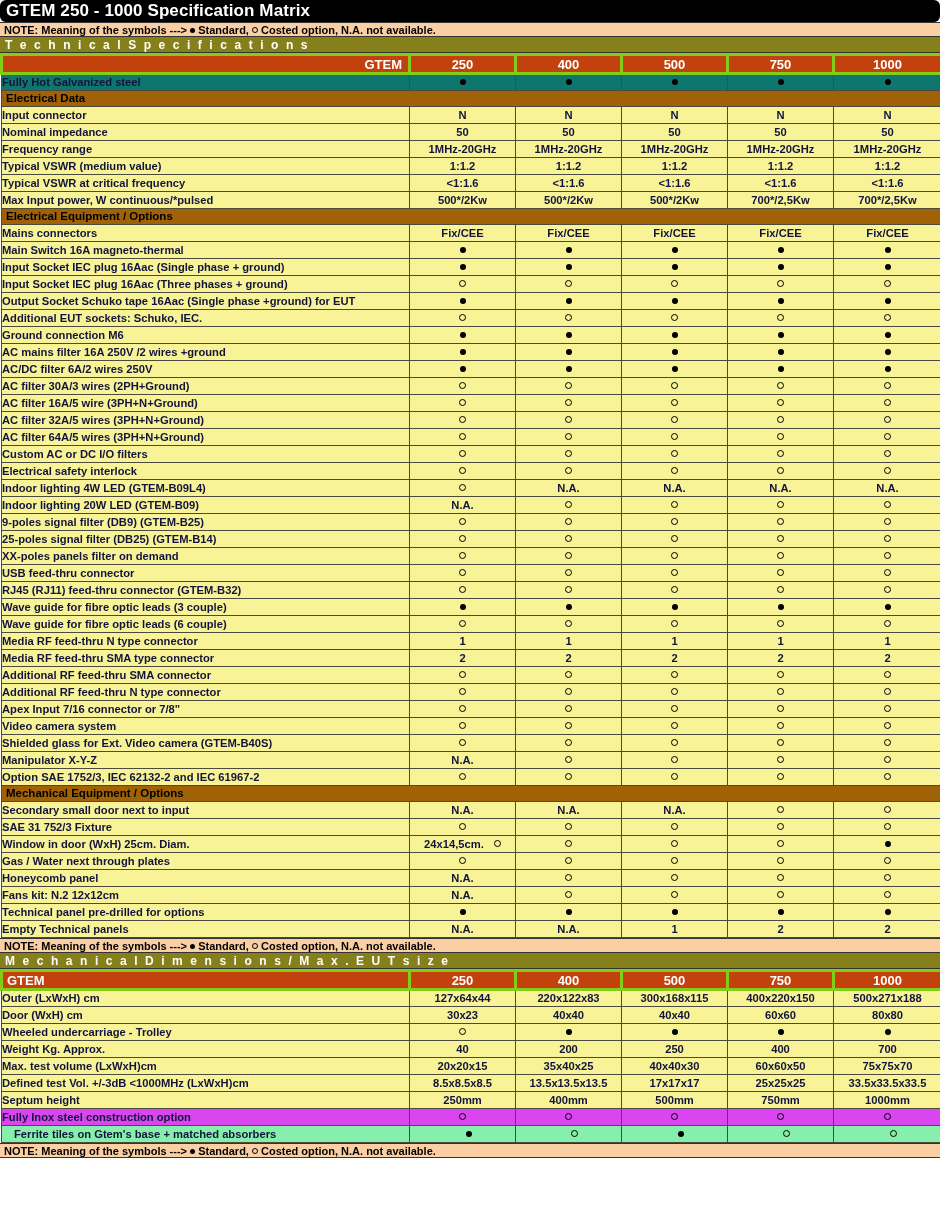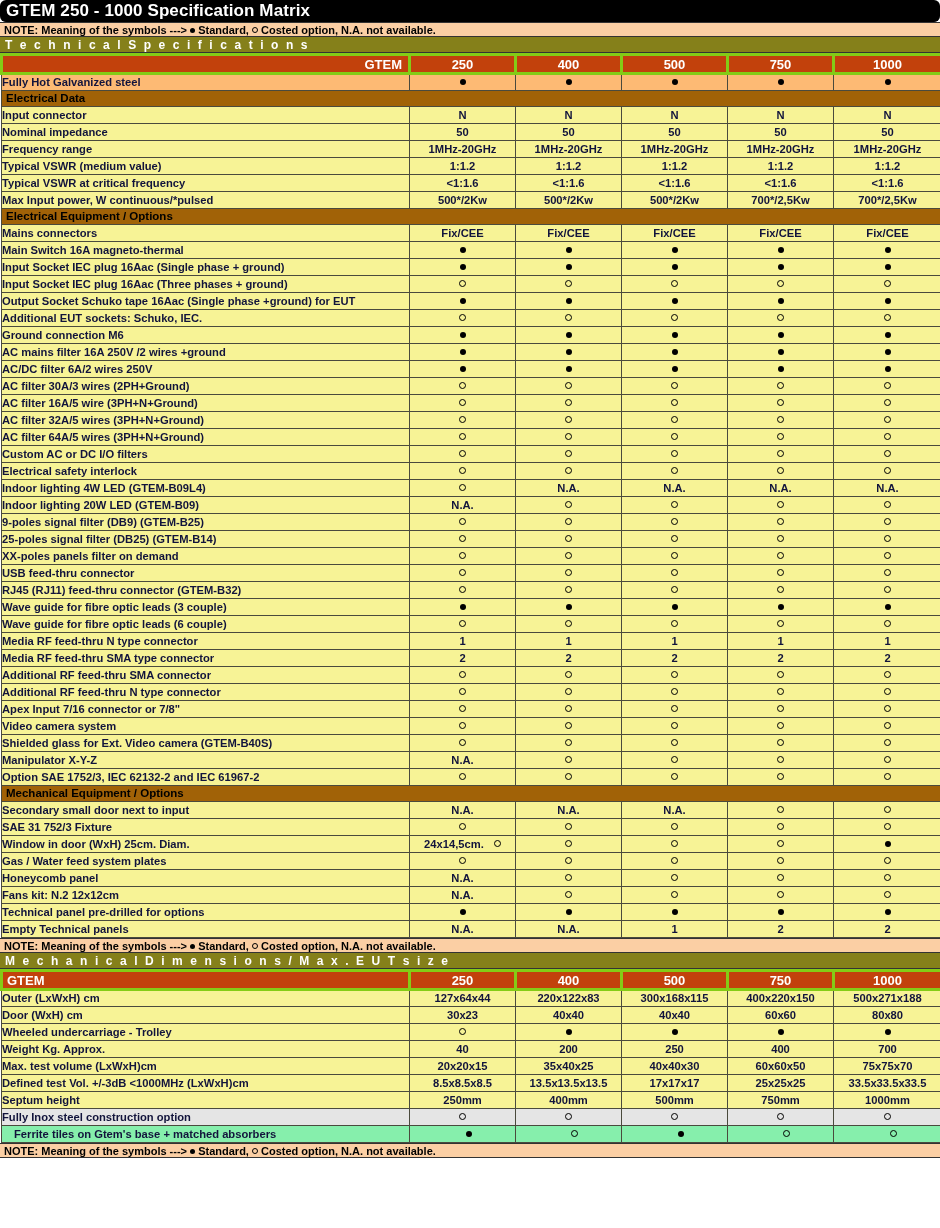--- a/index.html
+++ b/index.html
@@ -113,22 +113,22 @@
   tr.sub td{
     background:#a16207;
     color:#000000;
     font-size:11.5px;
     font-weight:bold;
     height:16px;
   }
   tr.sub td.lbl{padding-left:4px;}
 
   
-  tr.violet td{ background:#fdba74; }
-  tr.pink   td{ background:#e5e5e5;margin-left:16px; }
+  tr.violet td{ background:#0f766e; }
+  tr.pink   td{ background:#d946ef;margin-left:16px; }
   tr.blue   td{ background:#86efac;padding-left:12px; }
 
   
   .sym-std{
     display:inline-block;
     width:6px;height:6px;
     border-radius:50%;
     background:#000;
     vertical-align:middle;
     position:relative;
@@ -539,21 +539,21 @@
           </tr>
           <tr class="">
             <td class="lbl">Window in door (WxH) 25cm. Diam.</td>
             <td class="val cell-mixed"><span>24x14,5cm. </span><span class="sym-opt"></span></td>
             <td class="val"><span class="sym-opt"></span></td>
             <td class="val"><span class="sym-opt"></span></td>
             <td class="val"><span class="sym-opt"></span></td>
             <td class="val"><span class="sym-std"></span></td>
           </tr>
           <tr class="">
-            <td class="lbl">Gas / Water feed system plates</td>
+            <td class="lbl">Gas / Water next through plates</td>
             <td class="val"><span class="sym-opt"></span></td>
             <td class="val"><span class="sym-opt"></span></td>
             <td class="val"><span class="sym-opt"></span></td>
             <td class="val"><span class="sym-opt"></span></td>
             <td class="val"><span class="sym-opt"></span></td>
           </tr>
           <tr class="">
             <td class="lbl">Honeycomb panel</td>
             <td class="val sym-na">N.A.</td>
             <td class="val"><span class="sym-opt"></span></td>

